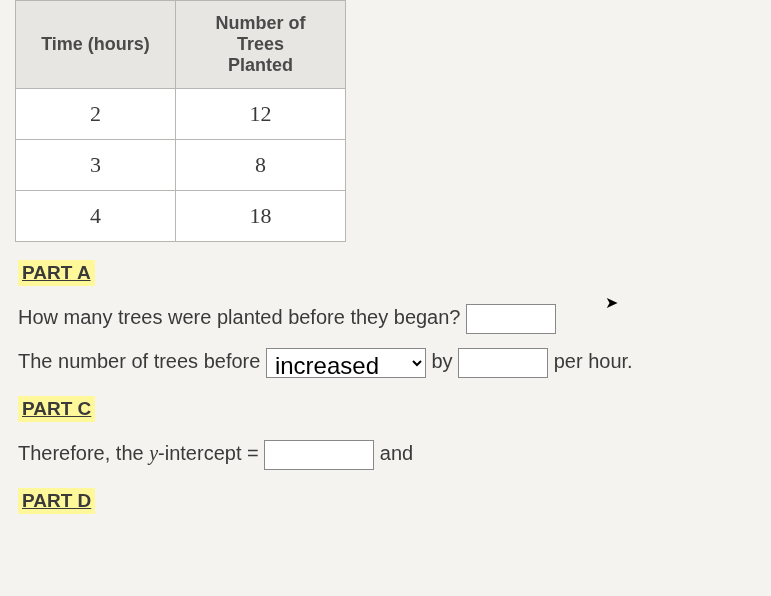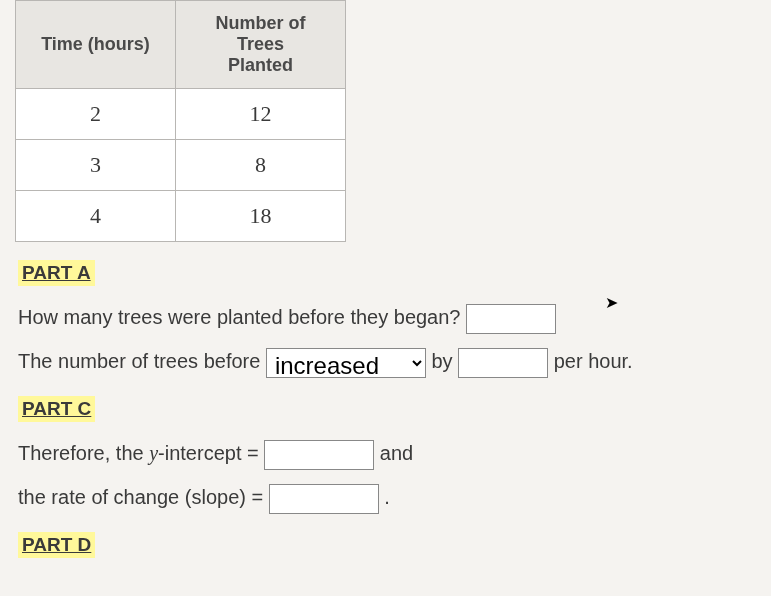--- a/index.html
+++ b/index.html
@@ -139,23 +139,18 @@
     <input type="text" class="text-input w-small" value="" style="">
     <span>per hour.</span>
   </div>
 
   <div class="part-header">PART C</div>
   <div class="line">
     <span>Therefore, the </span><span class="italic-y">y</span><span>-intercept =</span>
     <input type="text" class="text-input w-med" value="" style="">
     <span>and</span>
   </div>
-  <div class="line">
-    <span>the rate of change (slope) =</span>
-    <input type="text" class="text-input w-med" value="" style="">
-    <span>.</span>
-  </div>
 
   <div class="part-header nohl" style="background:#fff89a">PART D</div>
   
 </div>
 
 <div class="cursor">➤</div>
 
 </body></html>

